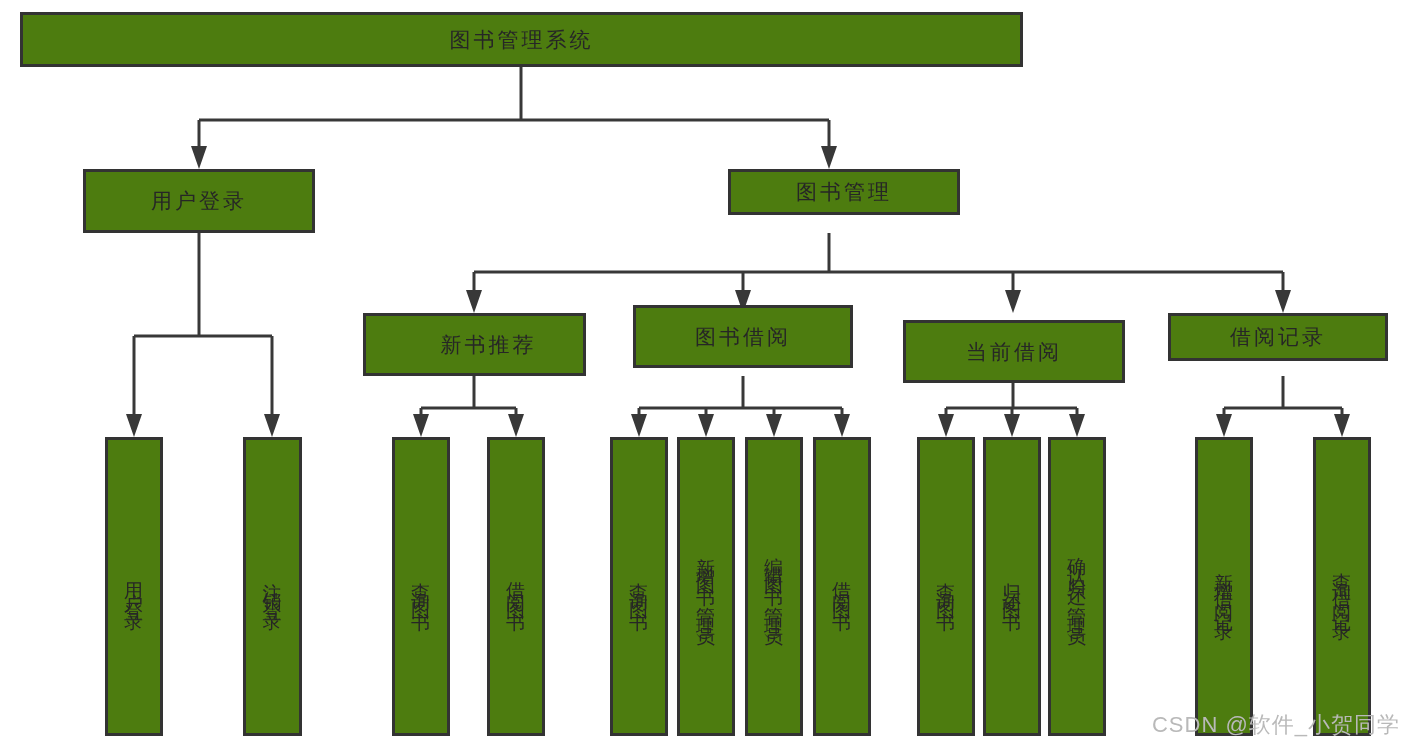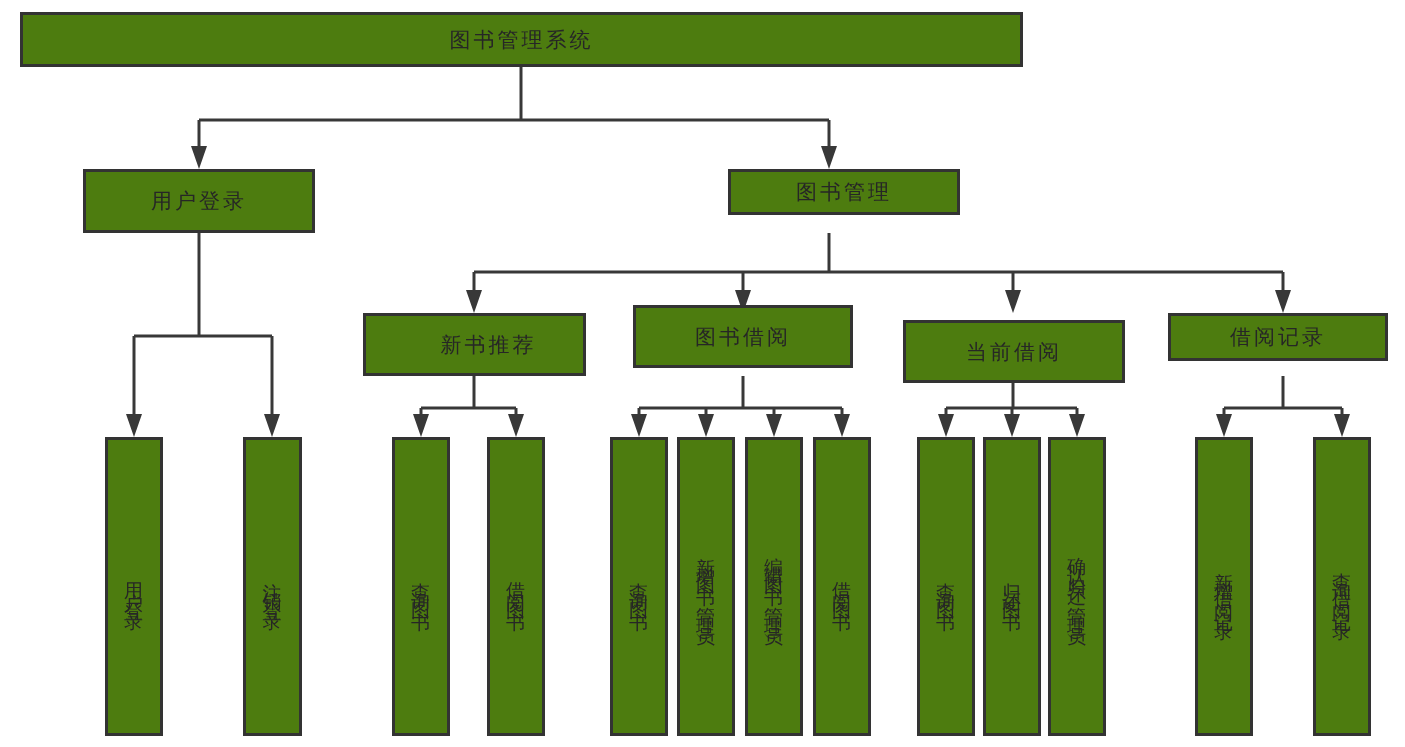--- a/index.html
+++ b/index.html
@@ -125,13 +125,14 @@
       <div class="node v" style="left: 745px; top: 437px; width: 58px; height: 299px;">编辑图书（管理员）</div>
       <div class="node v" style="left: 813px; top: 437px; width: 58px; height: 299px;">借阅图书</div>
       <div class="node h" style="left: 903px; top: 320px; width: 222px; height: 63px;">当前借阅</div>
       <div class="node v" style="left: 917px; top: 437px; width: 58px; height: 299px;">查询图书</div>
       <div class="node v" style="left: 983px; top: 437px; width: 58px; height: 299px;">归还图书</div>
       <div class="node v" style="left: 1048px; top: 437px; width: 58px; height: 299px;">确认归还（管理员）</div>
       <div class="node h" style="left: 1168px; top: 313px; width: 220px; height: 48px;">借阅记录</div>
       <div class="node v" style="left: 1195px; top: 437px; width: 58px; height: 299px;">新增借阅记录</div>
       <div class="node v" style="left: 1313px; top: 437px; width: 58px; height: 299px;">查询借阅记录</div>
     </div>
+  <div class="watermark">CSDN @软件_小贺同学</div>
 </div>
 
 </body></html>

